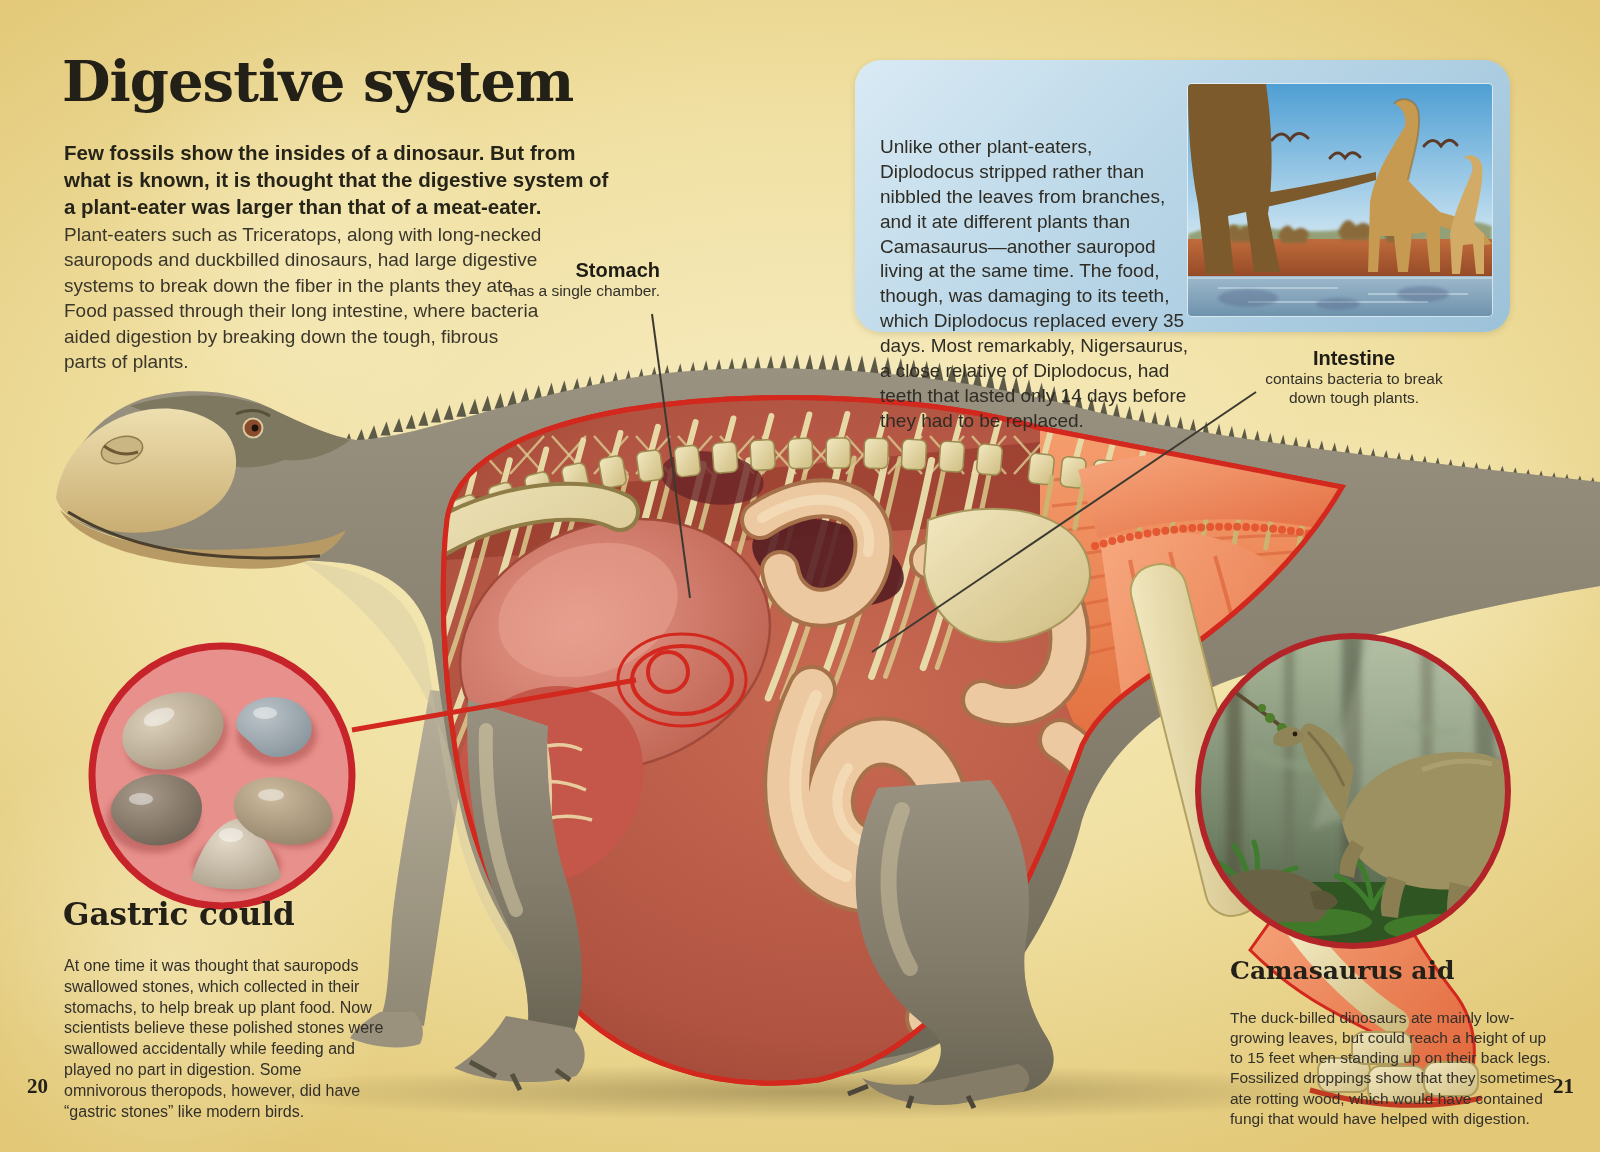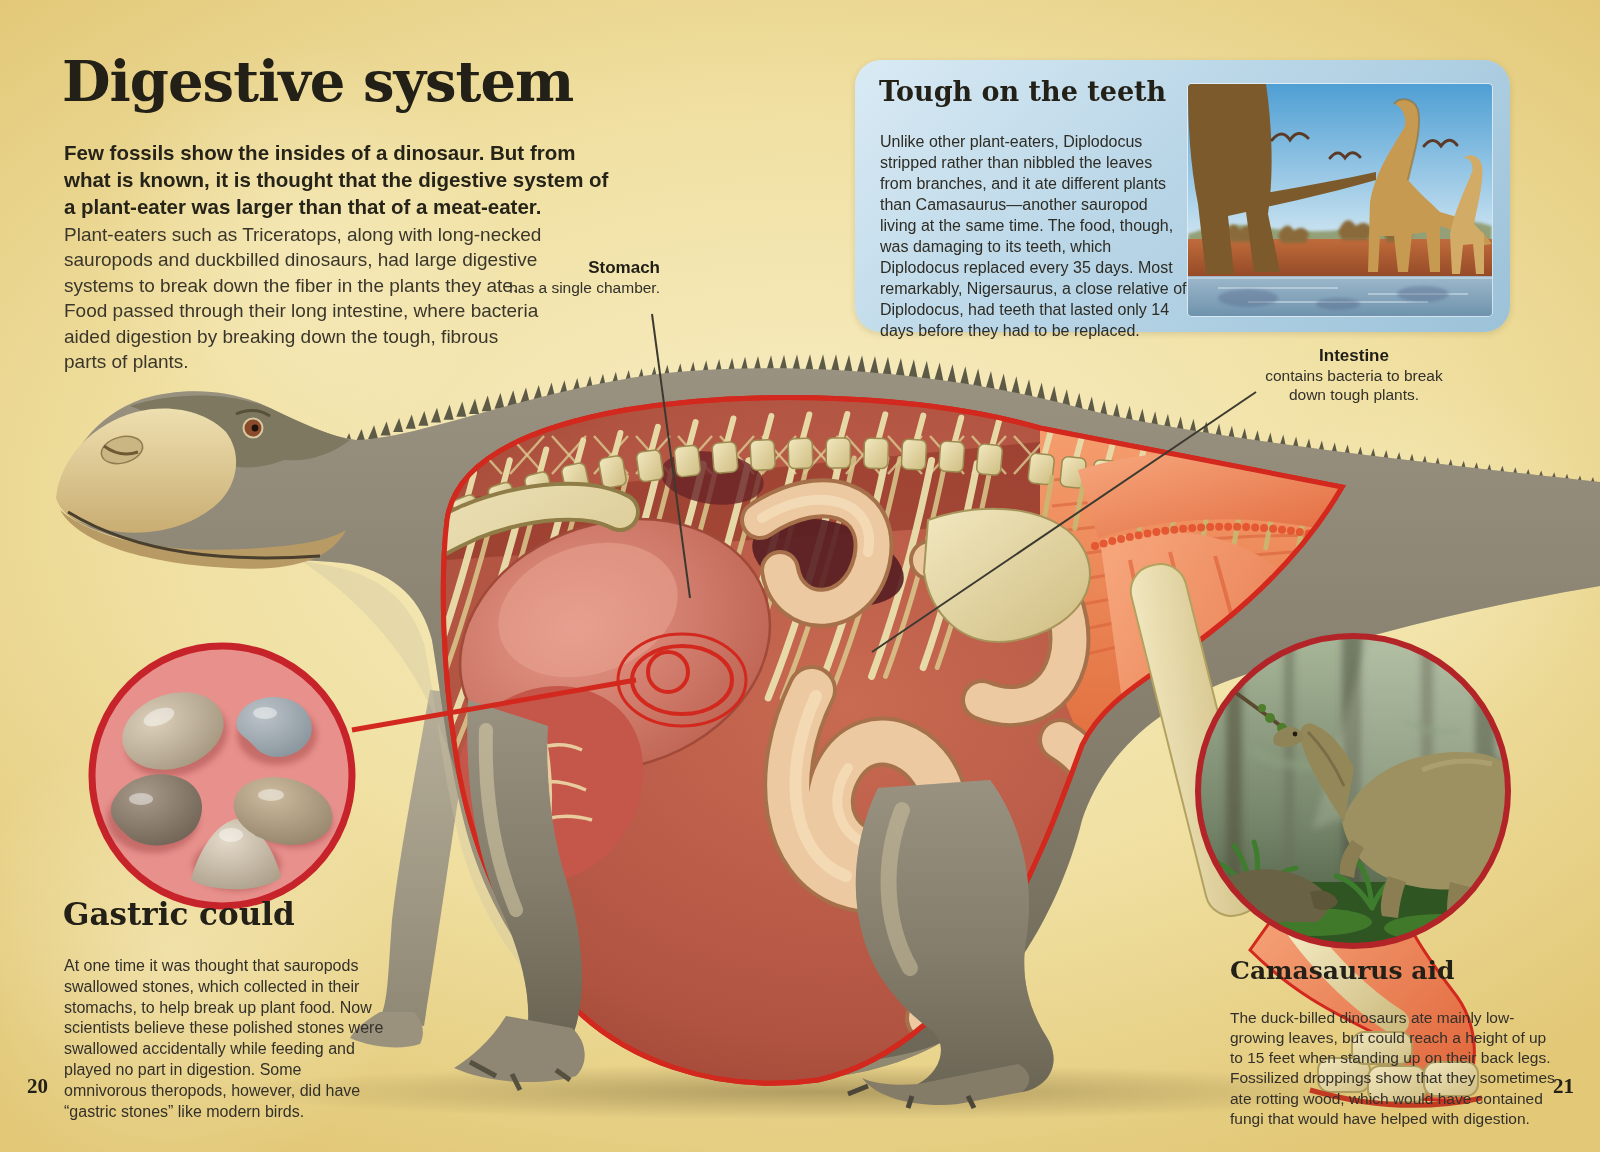--- a/index.html
+++ b/index.html
@@ -14,26 +14,26 @@
   .abs{position:absolute;}
   h1,h2,h3{margin:0;font-family:"DejaVu Serif", serif;color:#232018;}
   #page-title{left:62px;top:48px;font-size:56px;letter-spacing:-1px;font-weight:bold;}
   #intro-bold{left:64px;top:118px;width:545px;font-size:20.5px;line-height:1.32;font-weight:bold;color:#262319;}
   #intro-body{left:64px;top:203px;width:478px;font-size:19px;line-height:1.34;color:#3a362b;}
   
   #teeth-box{left:855px;top:60px;width:655px;height:272px;border-radius:26px;
     background:linear-gradient(135deg,#d9eaf4 0%,#b9d6e7 45%,#9cc2d9 100%);
     box-shadow:0 2px 6px rgba(90,80,40,.18);}
   #teeth-heading{left:24px;top:16px;font-size:27px;font-weight:bold;}
-  #teeth-body{left:25px;top:56px;width:308px;font-size:16px;line-height:1.31;color:#2e2c24;}
+  #teeth-body{left:25px;top:56px;width:308px;font-size:19px;line-height:1.31;color:#2e2c24;}
   #teeth-image{left:333px;top:24px;width:304px;height:232px;border-radius:4px;overflow:hidden;
     box-shadow:0 0 0 1px rgba(255,255,255,.55);}
   
   .pointer-label{font-size:15.5px;line-height:1.22;color:#32302a;}
-  .pointer-label b{font-size:17px;color:#1f1d16;}
+  .pointer-label b{font-size:20px;color:#1f1d16;}
   #stomach-label{left:508px;top:258px;width:152px;text-align:right;}
   #intestine-label{left:1254px;top:346px;width:200px;text-align:center;}
   
   #gastric-heading{left:63px;top:896px;font-size:31px;font-weight:bold;}
   #gastric-body{left:64px;top:940px;width:322px;font-size:16px;line-height:1.3;color:#33302a;}
   #digestion-heading{left:1230px;top:956px;font-size:25px;font-weight:bold;}
   #digestion-body{left:1230px;top:992px;width:332px;font-size:15.5px;line-height:1.31;color:#33302a;}
   .page-num{font-family:Liberation Serif, serif;font-weight:bold;font-size:21px;color:#232018;}
   #page-num-left{left:27px;top:1074px;}
   #page-num-right{right:26px;top:1074px;}
@@ -493,21 +493,20 @@
 
     <line x1="652" y1="314" x2="690" y2="598" stroke="#3c3a30" stroke-width="2"></line>
     <line x1="1256" y1="392" x2="872" y2="652" stroke="#3c3a30" stroke-width="2"></line>
   </svg>
 
   <h1 id="page-title" class="abs">Digestive system</h1>
   <p id="intro-bold" class="abs">Few fossils show the insides of a dinosaur. But from what is known, it is thought that the digestive system of a plant-eater was larger than that of a meat-eater.</p>
   <p id="intro-body" class="abs">Plant-eaters such as Triceratops, along with long-necked sauropods and duckbilled dinosaurs, had large digestive systems to break down the fiber in the plants they ate. Food passed through their long intestine, where bacteria aided digestion by breaking down the tough, fibrous parts of plants.</p>
 
   <div id="teeth-box" class="abs">
-    <h2 id="teeth-heading" class="abs">Tough on the teeth</h2>
     <p id="teeth-body" class="abs">Unlike other plant-eaters, Diplodocus stripped rather than nibbled the leaves from branches, and it ate different plants than Camasaurus—another sauropod living at the same time. The food, though, was damaging to its teeth, which Diplodocus replaced every 35 days. Most remarkably, Nigersaurus, a close relative of Diplodocus, had teeth that lasted only 14 days before they had to be replaced.</p>
     <div id="teeth-image" class="abs">
       <svg width="304" height="232" viewBox="0 0 304 232">
         <defs>
           <linearGradient id="skyG" x1="0" y1="0" x2="0" y2="1">
             <stop offset="0" stop-color="#4f9fd4"></stop>
               <stop offset=".8" stop-color="#b6d8ec"></stop>
               <stop offset="1" stop-color="#d3e7f2"></stop>
           </linearGradient>
           <linearGradient id="grdG" x1="0" y1="0" x2="0" y2="1">

